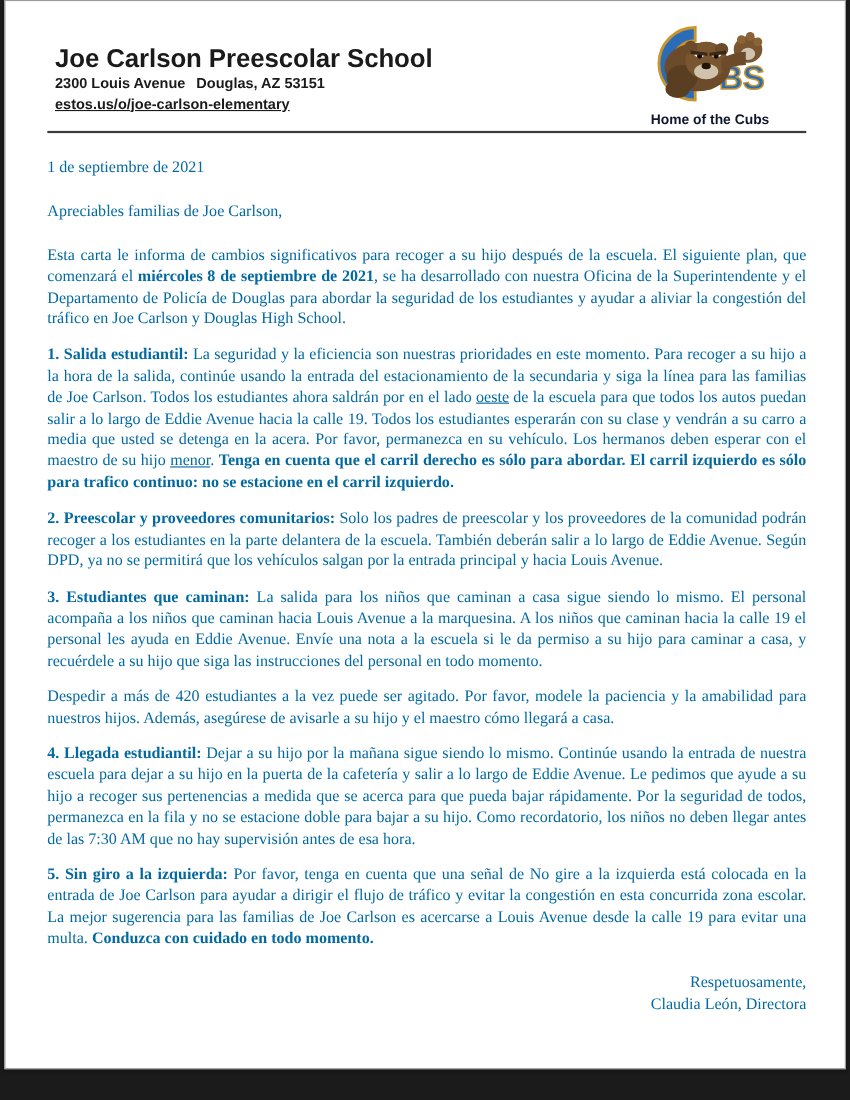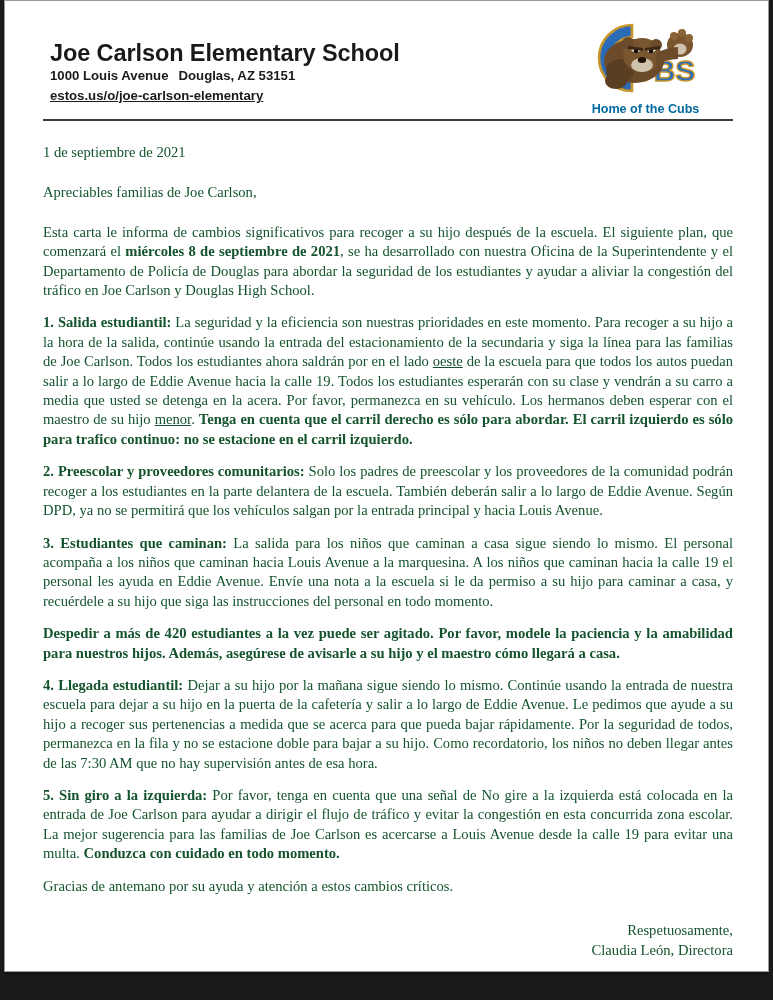--- a/index.html
+++ b/index.html
@@ -78,36 +78,36 @@
   .logo-wrap {
     position: relative;
     width: 152px;
     height: 82px;
     margin: 0 auto;
   }
   .tagline {
     font-family: "Liberation Sans", sans-serif;
     font-size: 12.6px;
     font-weight: bold;
-    color: #0369a1;
+    color: #0f172a;
     margin-top: 1px;
     white-space: nowrap;
   }
 
   .header-rule {
     border: 0;
     border-top: 2px solid #3c3c3c;
     margin: 2px 0 0 0;
     width: 690px;
   }
 
   
   .doc-body {
     margin-top: 22px;
-    color: #14532d;
+    color: #0369a1;
     font-size: 14.6px;
     line-height: 1.33;
   }
   .doc-body p {
     margin: 0 0 13px 0;
     text-align: justify;
   }
   .plainpara { text-align: left !important; }
   .date-line { margin-bottom: 21px !important; }
   .salutation { margin-bottom: 20px !important; }
@@ -115,37 +115,37 @@
   .center-head {
     text-align: center !important;
     font-weight: bold;
     text-decoration: underline;
     margin: 18px 0 16px 0 !important;
   }
 
   b, strong { font-weight: bold; }
   u { text-decoration: underline; }
 
-  .allbold { font-weight: bold; }
+  .allbold { font-weight: normal; }
 
   .closing-block { margin-top: 19px; text-align: right; }
   .closing-block .ln { line-height: 1.38; }
   .thanks { margin-bottom: 24px !important; }
 </style>
 </head>
 <body>
 
 <div class="page-frame">
   <div class="page-inner">
 
     <div class="letterhead">
       <div class="lh-left">
-        <div class="school-name">Joe Carlson Elementary School</div>
+        <div class="school-name">Joe Carlson Preescolar School</div>
         <div class="lh-line">
-          <span>1000 Louis Avenue</span><span class="gap"></span><span>Douglas, AZ 53151</span>
+          <span>2300 Louis Avenue</span><span class="gap"></span><span>Douglas, AZ 53151</span>
         </div>
         <div class="lh-url">estos.us/o/joe-carlson-elementary</div>
       </div>
 
       <div class="lh-right">
         <div class="logo-wrap">
           <svg width="152" height="82" viewBox="0 0 152 82">
 
             <path d="M62 6 A33 33 0 1 0 62 72 L62 60 A21 21 0 1 1 62 18 Z" fill="#2B6CB8" stroke="#C8962A" stroke-width="2.6"></path>
 
@@ -202,21 +202,20 @@
       <p><b>2.  Preescolar y proveedores comunitarios:</b><span>  Solo los padres de preescolar y los proveedores de la comunidad podrán recoger a los estudiantes en la parte delantera de la escuela.  También deberán salir a lo largo de Eddie Avenue. Según DPD, ya no se permitirá que los vehículos salgan por la entrada principal y hacia Louis Avenue.</span></p>
 
       <p><b>3. Estudiantes que caminan:</b><span>  La salida para los niños que caminan a casa sigue siendo lo mismo. El personal acompaña a los niños que caminan hacia Louis Avenue a la marquesina. A los niños que caminan hacia la calle 19 el personal les ayuda en Eddie Avenue. Envíe una nota a la escuela si le da permiso a su hijo para caminar a casa, y recuérdele a su hijo que siga las instrucciones del personal en todo momento.</span></p>
 
       <p class="allbold">Despedir a más de 420 estudiantes a la vez puede ser agitado. Por favor, modele la paciencia y la amabilidad para nuestros hijos. Además, asegúrese de avisarle a su hijo y el maestro cómo llegará a casa.</p>
 
       <p><b>4. Llegada estudiantil:</b><span>  Dejar a su hijo por la mañana sigue siendo lo mismo. Continúe usando la entrada de nuestra escuela para dejar a su hijo en la puerta de la cafetería y salir a lo largo de Eddie Avenue. Le pedimos que ayude a su hijo a recoger sus pertenencias a medida que se acerca para que pueda bajar rápidamente. Por la seguridad de todos, permanezca en la fila y no se estacione doble para bajar a su hijo. Como recordatorio, los niños no deben llegar antes de las 7:30 AM que no hay supervisión antes de esa hora.</span></p>
 
       <p><b>5. Sin giro a la izquierda:</b><span> Por favor, tenga en cuenta que una señal de No gire a la izquierda está colocada en la entrada de Joe Carlson para ayudar a dirigir el flujo de tráfico y evitar la congestión en esta concurrida zona escolar. La mejor sugerencia para las familias de Joe Carlson es acercarse a Louis Avenue desde la calle 19 para evitar una multa. </span><b>Conduzca con cuidado en todo momento.</b></p>
 
-      <p class="plainpara thanks">Gracias de antemano por su ayuda y atención a estos cambios críticos.</p>
 
       <div class="closing-block">
         <div class="ln">Respetuosamente,</div>
         <div class="ln">Claudia León, Directora</div>
       </div>
 
     </div>
   </div>
 </div>
 

